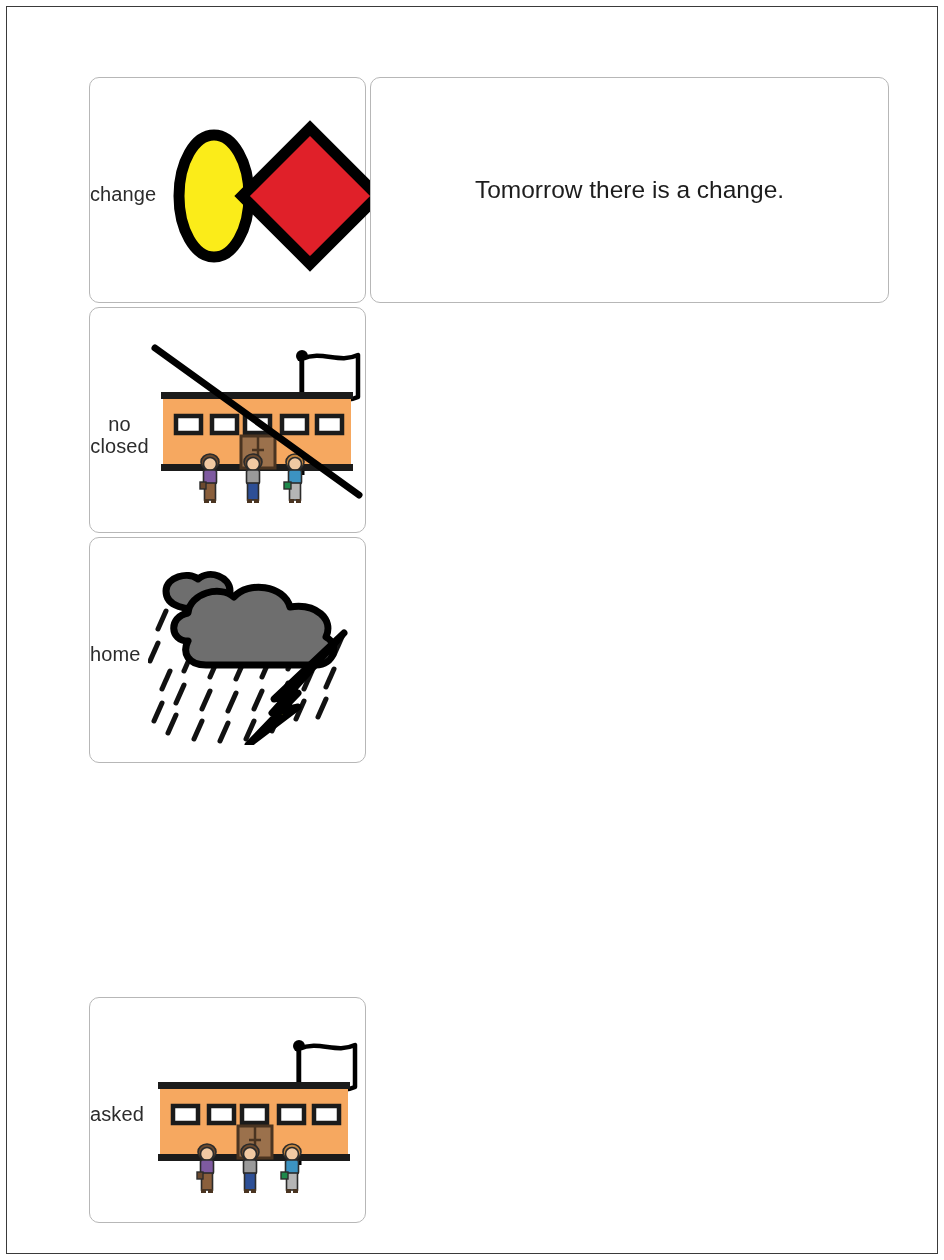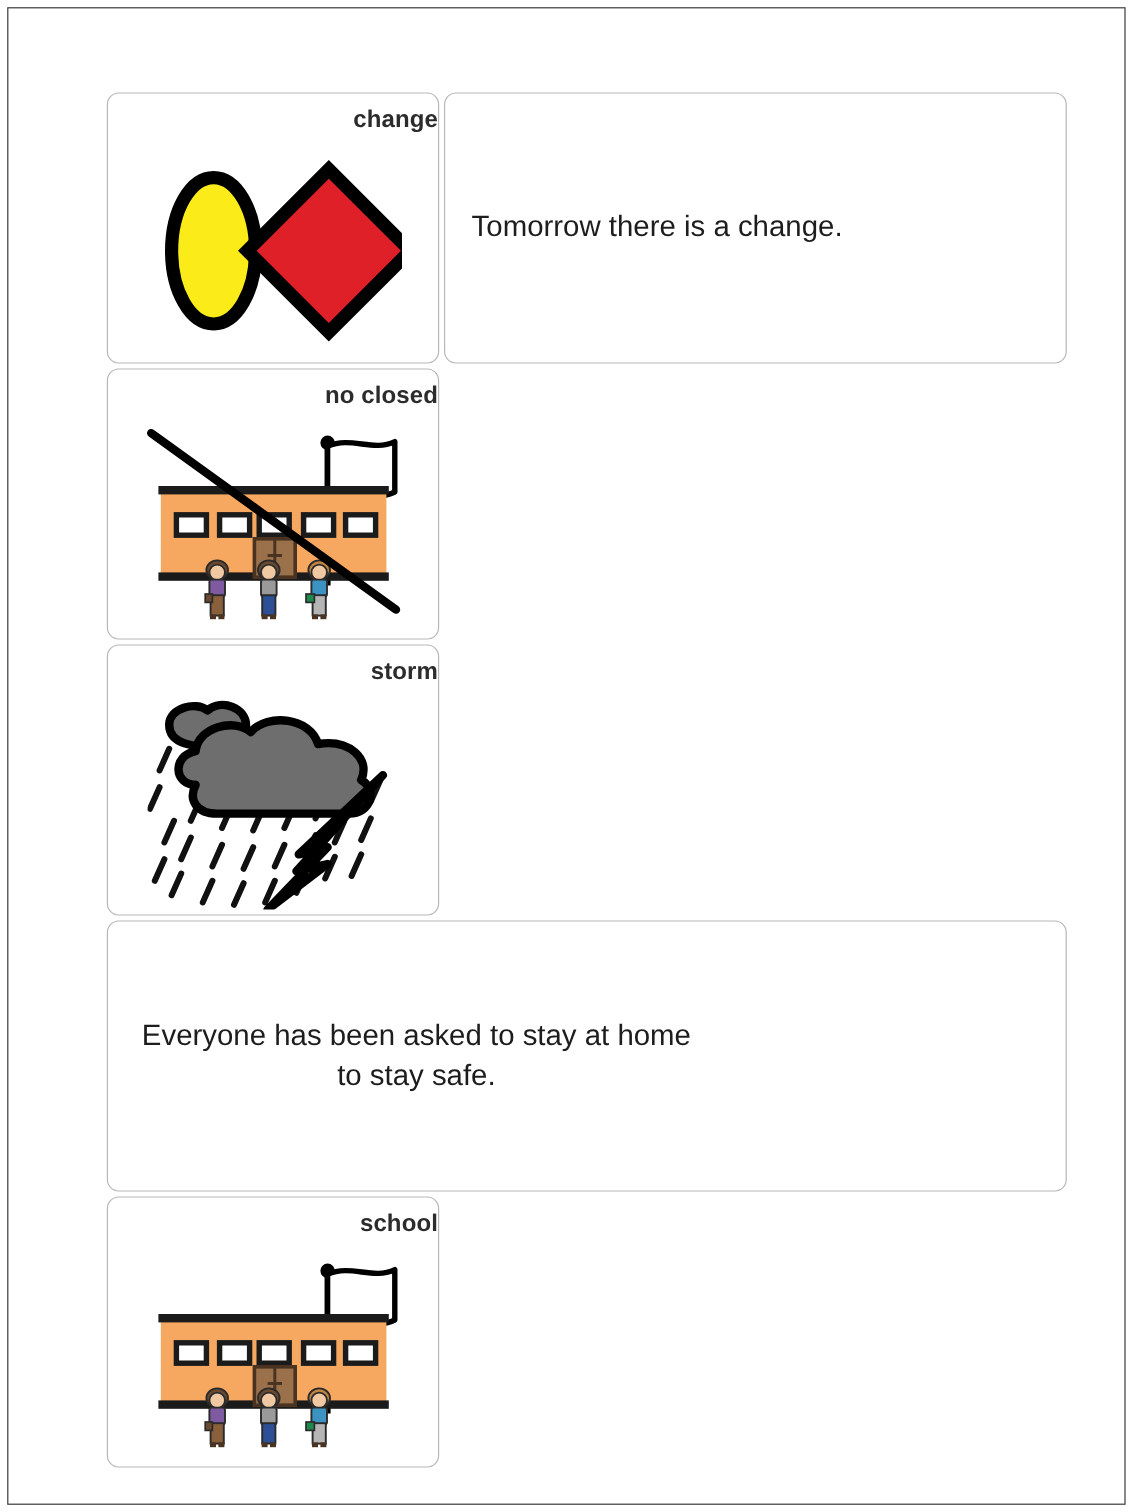--- a/index.html
+++ b/index.html
@@ -47,30 +47,29 @@
   .card {
     background: #ffffff;
     border: 1px solid #b7b7b7;
     border-radius: 10px;
     position: relative;
   }
   .symbol-card {
     width: 277px;
     flex: 0 0 277px;
     display: flex;
-    flex-direction: column;
-    align-items: flex-end;
+    flex-direction: row;
+    align-items: center;
     padding-top: 11px;
-    font-weight: bold;
   }
   .text-card {
     flex: 1 1 auto;
     display: flex;
     align-items: center;
-    justify-content: flex-start;
+    justify-content: center;
     padding: 23px 22px;
   }
 
   .symbol-label {
     font-size: 20px;
     line-height: 1.1;
     color: #2c2c2c;
     letter-spacing: .1px;
     text-align: center;
     height: 26px;
@@ -176,21 +175,21 @@
             </g>
 
             <line x1="6" y1="8" x2="210" y2="155" stroke="#000" stroke-width="7" stroke-linecap="round"></line>
           </svg>
         </div>
       </div>
     </div>
 
     <div class="row">
       <div class="card symbol-card">
-        <div class="symbol-label">storm</div>
+        <div class="symbol-label">home</div>
         <div class="symbol-art">
           <svg width="210" height="178" viewBox="0 0 210 178" aria-hidden="true">
 
             <g stroke="#111" stroke-width="5" stroke-linecap="round">
               <line x1="18" y1="44" x2="10" y2="62"></line>
               <line x1="10" y1="76" x2="2" y2="94"></line>
               <line x1="22" y1="104" x2="14" y2="122"></line>
               <line x1="14" y1="136" x2="6" y2="154"></line>
               <line x1="44" y1="86" x2="36" y2="104"></line>
               <line x1="36" y1="118" x2="28" y2="136"></line>
@@ -220,28 +219,25 @@
             <path d="M40 74 C22 74 20 50 40 46 C42 26 72 18 86 30 C100 14 136 18 142 40
                      C168 36 186 52 178 70 C192 78 186 98 168 98 L58 98 C40 98 34 86 40 74 Z" fill="#6E6E6E" stroke="#000" stroke-width="7" stroke-linejoin="round"></path>
 
             <path d="M196 66 L124 146 L150 140 L100 178 L150 126 L126 132 Z" fill="#F7E01C" stroke="#000" stroke-width="7" stroke-linejoin="round"></path>
           </svg>
         </div>
       </div>
     </div>
 
     <div class="row">
-      <div class="card text-card">
-        <div class="sentence">Everyone has been asked to stay at home to stay safe.</div>
-      </div>
-    </div>
-
-    <div class="row">
-      <div class="card symbol-card">
-        <div class="symbol-label">school</div>
+    </div>
+
+    <div class="row">
+      <div class="card symbol-card">
+        <div class="symbol-label">asked</div>
         <div class="symbol-art">
           <svg width="216" height="172" viewBox="0 0 216 172" aria-hidden="true">
 
             <line x1="153" y1="16" x2="153" y2="135" stroke="#000" stroke-width="5"></line>
             <circle cx="153" cy="16" r="6" fill="#000"></circle>
             <path d="M153 19 C173 10 190 24 209 15 L209 57 C190 66 173 52 153 61 Z" fill="#ffffff" stroke="#000" stroke-width="4.5" stroke-linejoin="round"></path>
 
             <rect x="14" y="56" width="188" height="72" fill="#F6A860"></rect>
             <rect x="12" y="52" width="192" height="7" fill="#1b1b1b"></rect>
             <rect x="12" y="124" width="192" height="7" fill="#1b1b1b"></rect>

